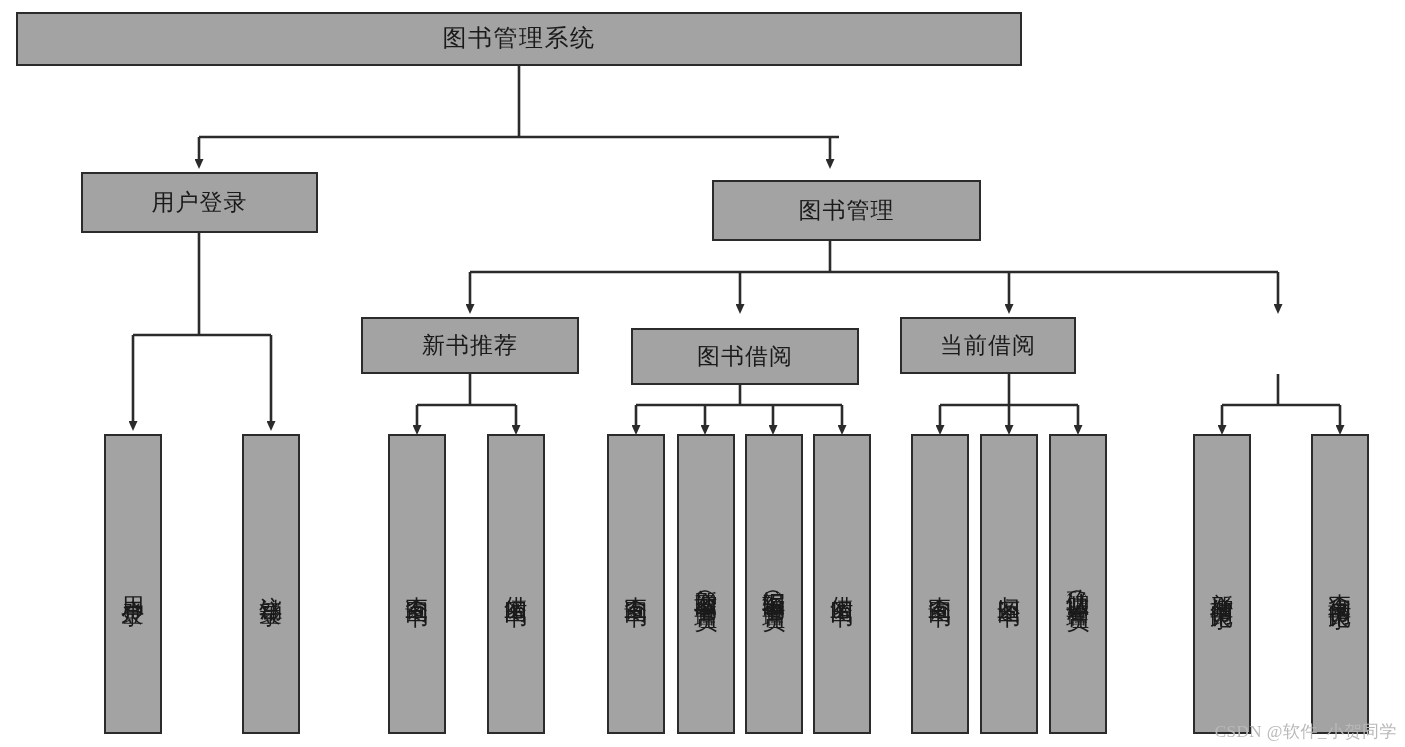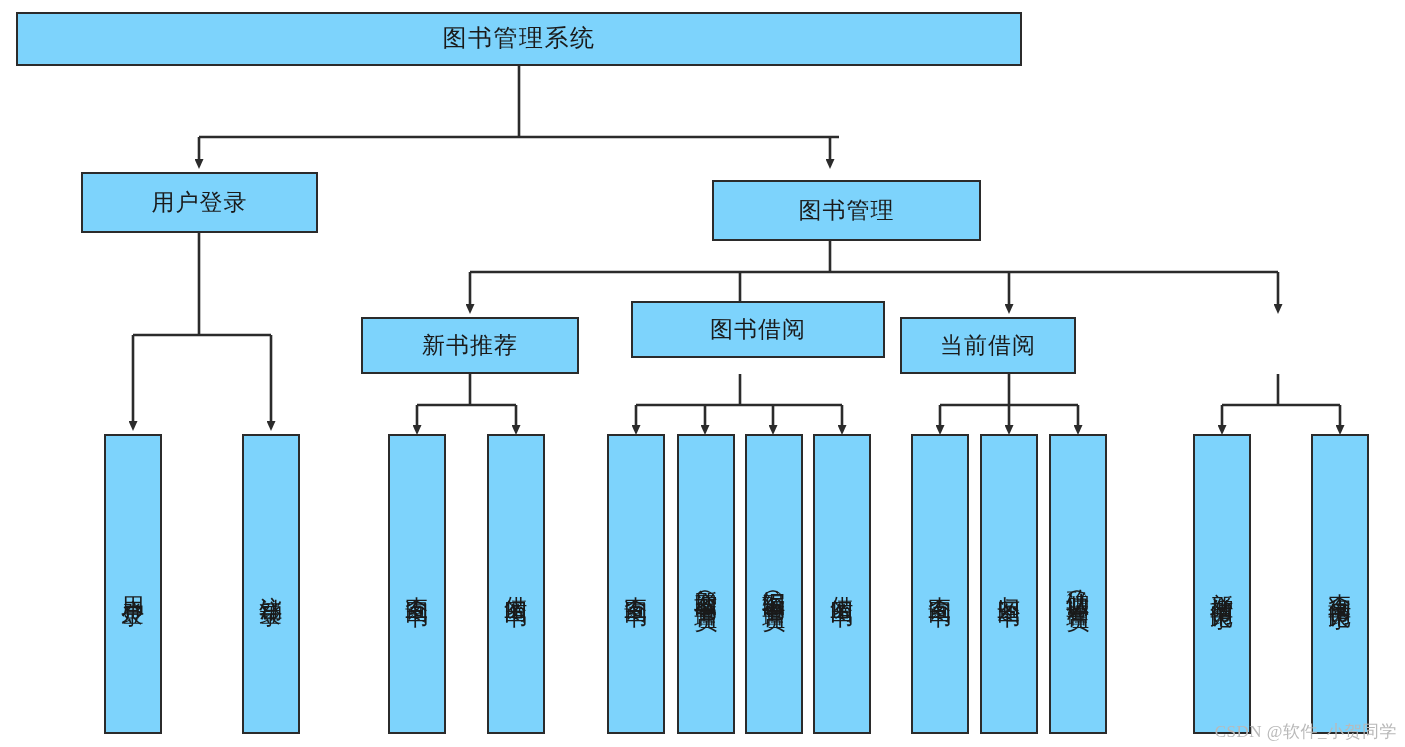--- a/index.html
+++ b/index.html
@@ -22,21 +22,21 @@
     left: 0;
     top: 0;
     width: 1405px;
     height: 747px;
     pointer-events: none;
   }
   .node {
     position: absolute;
     box-sizing: border-box;
     border: 2px solid #2b2b2b;
-    background: #7dd3fc;
+    background: #a3a3a3;
     display: flex;
     align-items: center;
     justify-content: center;
     color: #1a1a1a;
   }
   .node-h .node-label {
     font-size: 23px;
     line-height: 1.15;
     letter-spacing: 1px;
     white-space: nowrap;
@@ -133,21 +133,21 @@
   </div>
 
   <div class="node node-h" style="left:712px; top:180px; width:269px; height:61px;">
     <span class="node-label">图书管理</span>
   </div>
 
   <div class="node node-h" style="left:361px; top:317px; width:218px; height:57px;align-items:center;">
     <span class="node-label">新书推荐</span>
   </div>
 
-  <div class="node node-h" style="left:631px; top:301px; width:254px; height:57px;">
+  <div class="node node-h" style="left:631px; top:328px; width:228px; height:57px;">
     <span class="node-label">图书借阅</span>
   </div>
 
   <div class="node node-h" style="left:900px; top:317px; width:176px; height:57px;">
     <span class="node-label">当前借阅</span>
   </div>
 
 
   <div class="node node-v" style="left:104px; top:434px; width:58px; height:300px;">
     <span class="node-label">用户登录</span>

